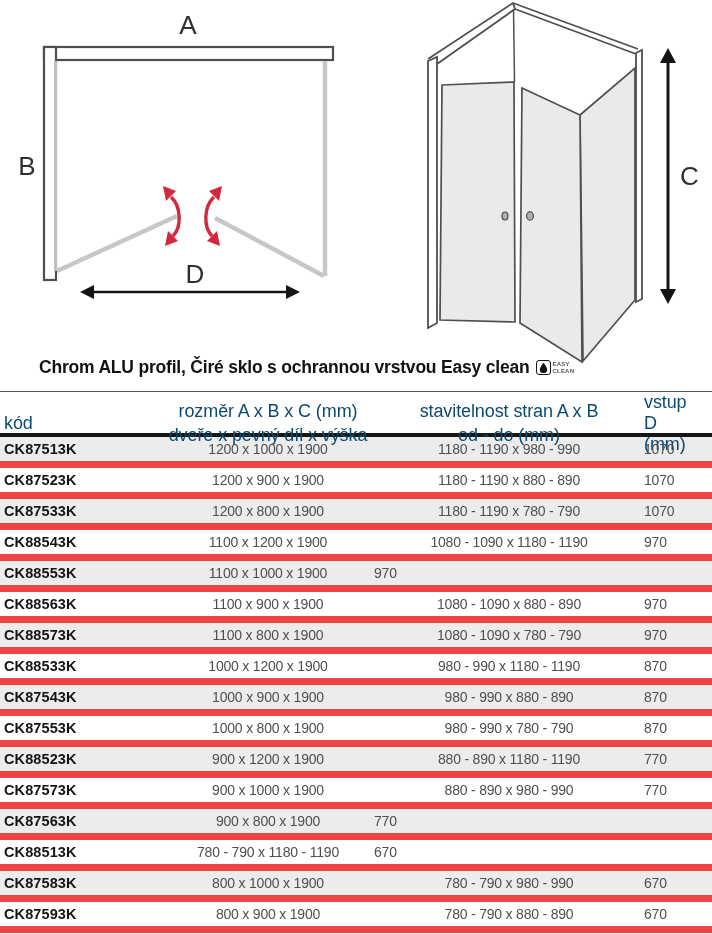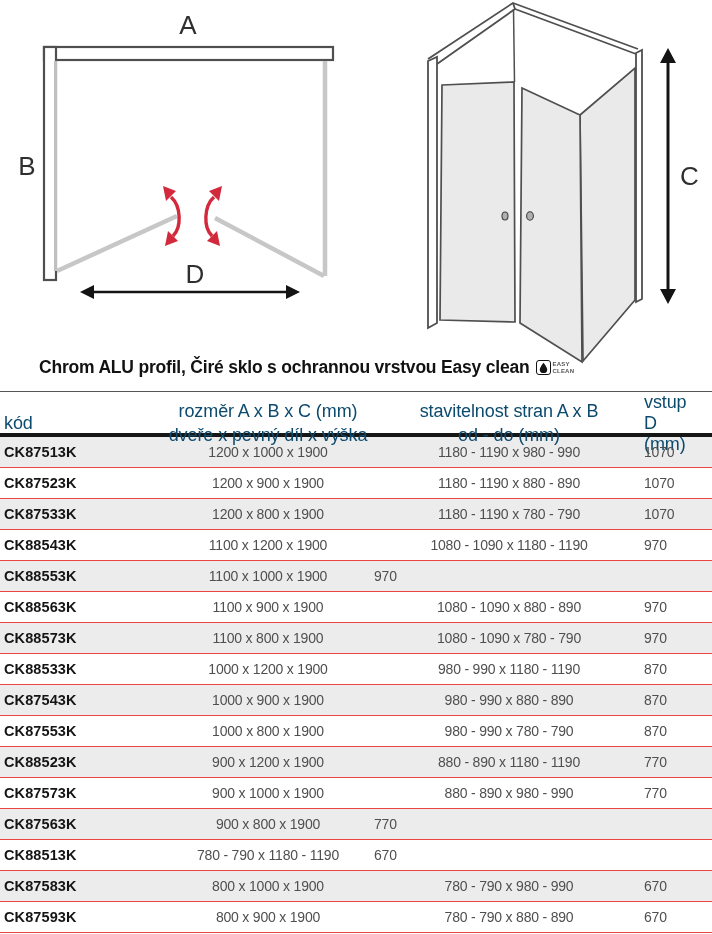--- a/index.html
+++ b/index.html
@@ -23,21 +23,21 @@
   .badge-words{font-size:6px;line-height:1.15;color:#555;letter-spacing:0.2px;font-weight:bold;}
 
   
   .spec-table{position:absolute;left:0;top:391px;width:712px;border-top:1.5px solid #55555a;}
   .thead{display:grid;grid-template-columns:162px 212px 270px 68px;height:41px;
     border-bottom:4px solid #161616;align-items:center;color:#0c4a6e;font-size:18px;letter-spacing:-0.1px;}
   .th-kod{padding-left:4px;}
   .th-center{text-align:center;line-height:1.32;}
   .th-vstup{text-align:left;padding-right:10px;}
   .t-row{display:grid;grid-template-columns:162px 212px 270px 68px;height:31px;align-items:center;
-    font-size:14px;color:#4f4f4f;box-sizing:border-box;border-bottom:1px solid #ef4444;letter-spacing:-0.2px;}
+    font-size:14px;color:#4f4f4f;box-sizing:border-box;border-bottom:7px solid #ef4444;letter-spacing:-0.2px;}
   .t-row.alt{background:#ececec;}
   .cell-kod{padding-left:4px;font-weight:bold;color:#141414;font-size:14.5px;letter-spacing:0.1px;}
   .cell-rozmer,.cell-stav{text-align:center;}
   .cell-vstup{text-align:left;padding-right:21px;}
 </style>
 </head>
 <body>
 
 <div class="stage">
 

